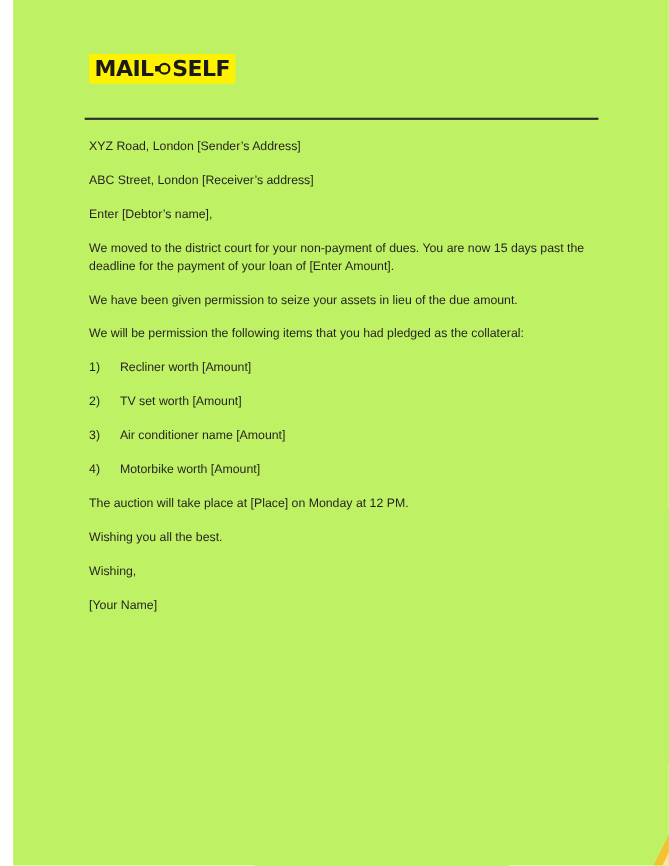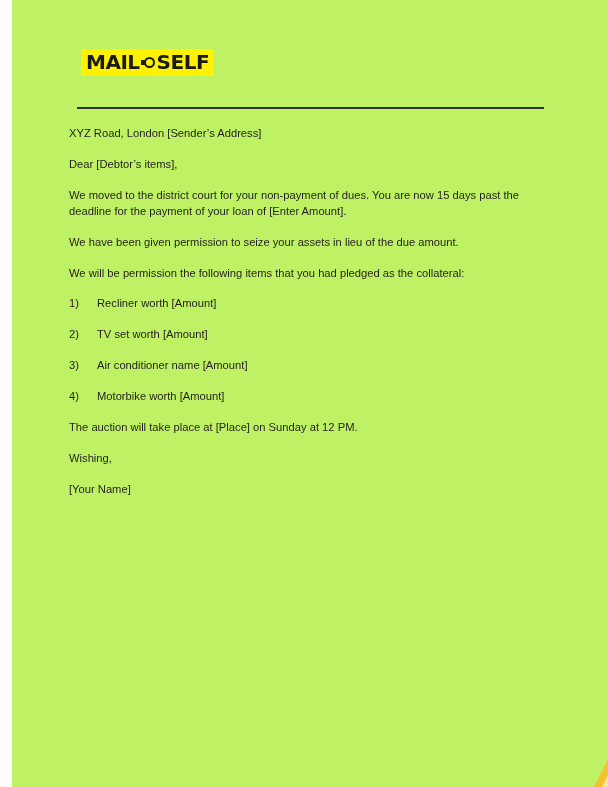--- a/index.html
+++ b/index.html
@@ -78,21 +78,21 @@
     left: 65px;
     top: 107px;
     width: 467px;
     height: 2px;
     background: #2f2f2f;
   }
 
   
   .body {
     position: absolute;
-    left: 57px;
+    left: 69px;
     top: 126px;
     width: 466px;
   }
 
   .para {
     font-size: 11.2px;
     line-height: 1.42;
     margin: 0 0 15px 0;
     color: #231f20;
   }
@@ -147,22 +147,23 @@
     </span>
   </div>
 
   <div class="divider"></div>
 
   <div class="body">
 
     <p class="para">XYZ Road, London [Sender’s Address]</p>
 
 
-
-    <p class="para">Dear [Debtor’s items],</p>
+    <p class="para">ABC Street, London [Receiver’s address]</p>
+
+    <p class="para">Enter [Debtor’s name],</p>
 
     <p class="para">We moved to the district court for your non-payment of dues. You are now 15 days past the deadline for the payment of your loan of [Enter Amount].</p>
 
     <p class="para">We have been given permission to seize your assets in lieu of the due amount.</p>
 
     <p class="para">We will be permission the following items that you had pledged as the collateral:</p>
 
     <ul class="list">
       <li class="list-item">
         <span class="list-marker">1)</span>
@@ -175,22 +176,23 @@
       <li class="list-item">
         <span class="list-marker">3)</span>
         <span class="list-text">Air conditioner name [Amount]</span>
       </li>
       <li class="list-item">
         <span class="list-marker">4)</span>
         <span class="list-text">Motorbike worth [Amount]</span>
       </li>
     </ul>
 
-    <p class="para">The auction will take place at [Place] on Sunday at 12 PM.</p>
-
+    <p class="para">The auction will take place at [Place] on Monday at 12 PM.</p>
+
+    <p class="para">Wishing you all the best.</p>
 
     <p class="para">Wishing,</p>
 
     <p class="para">[Your Name]</p>
 
 
   </div>
 
   <svg class="corner-ribbon" viewBox="0 0 70 60" preserveAspectRatio="none">
     <polygon points="44,60 70,8 70,60" fill="#f2c230"></polygon>

